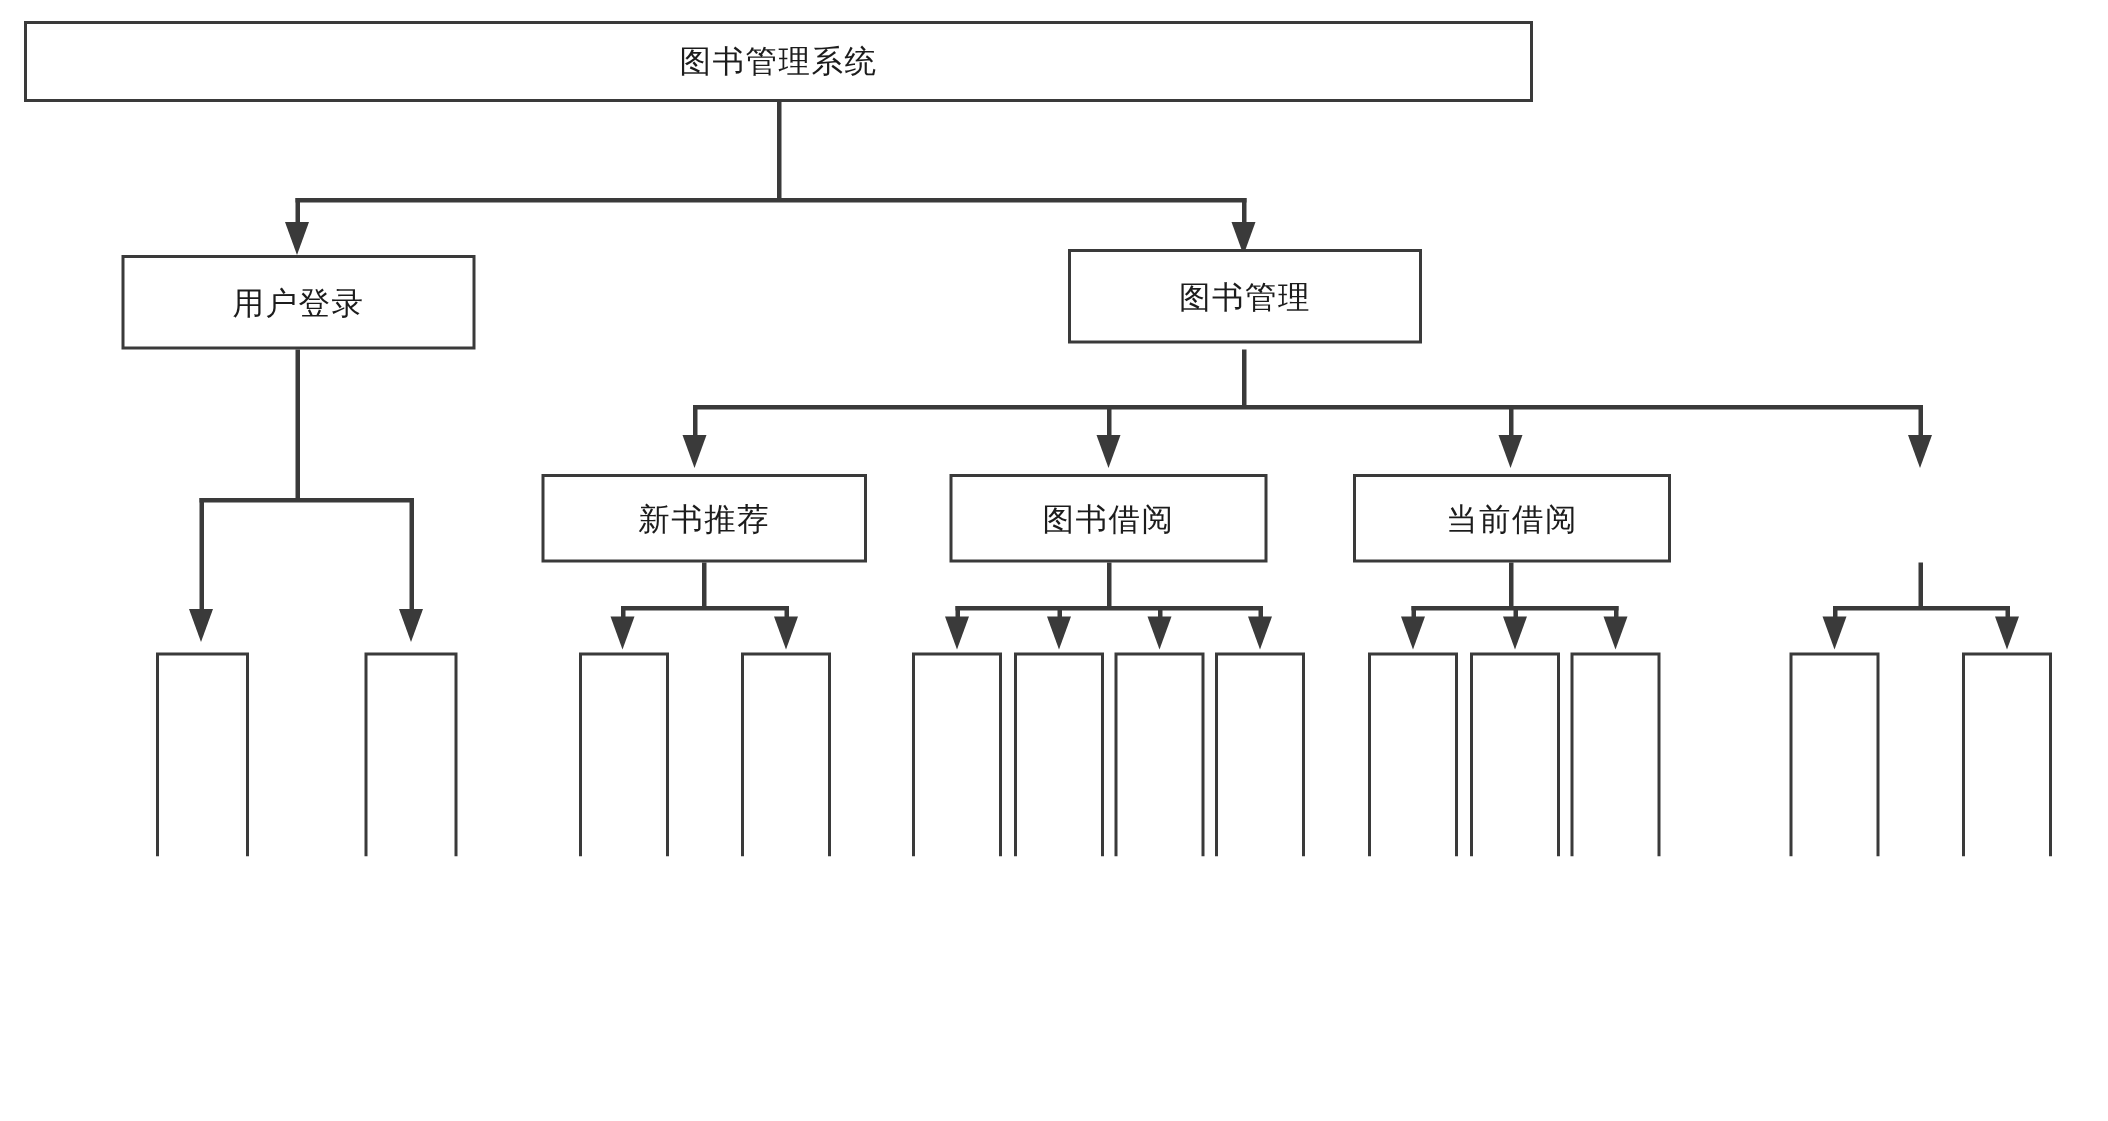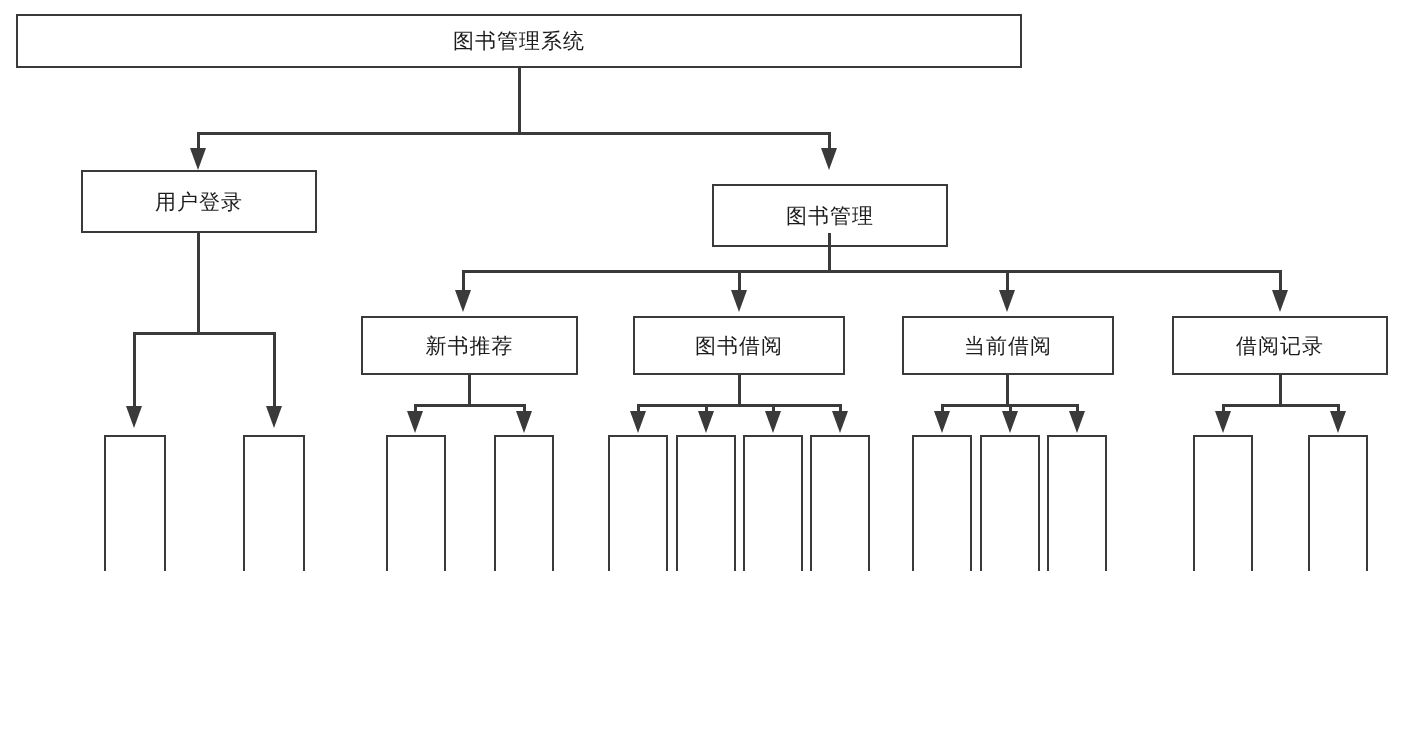--- a/index.html
+++ b/index.html
@@ -80,21 +80,21 @@
   <div class="edge h" style="left:197px; top:132px; width:634px; height:3px;"></div>
 
   <div class="edge v" style="left:197px; top:132px; width:3px; height:25px;"></div>
   <div class="arrow" style="left:190px; top:148px;"></div>
   <div class="edge v" style="left:828px; top:132px; width:3px; height:25px;"></div>
   <div class="arrow" style="left:821px; top:148px;"></div>
 
   <div class="node h" style="left:81px; top:170px; width:236px; height:63px;">
     <span>用户登录</span>
   </div>
-  <div class="node h" style="left:712px; top:184px; width:236px; height:63px;">
+  <div class="node h" style="left:712px; top:166px; width:236px; height:63px;">
     <span>图书管理</span>
   </div>
 
   <div class="edge v" style="left:197px; top:233px; width:3px; height:101px;"></div>
   <div class="edge h" style="left:133px; top:332px; width:143px; height:3px;"></div>
   <div class="edge v" style="left:133px; top:332px; width:3px; height:82px;"></div>
   <div class="arrow" style="left:126px; top:406px;"></div>
   <div class="edge v" style="left:273px; top:332px; width:3px; height:82px;"></div>
   <div class="arrow" style="left:266px; top:406px;"></div>
 
@@ -121,23 +121,20 @@
   <div class="arrow" style="left:1272px; top:290px;"></div>
 
   <div class="node h" style="left:361px; top:316px; width:217px; height:59px;">
     <span>新书推荐</span>
   </div>
   <div class="node h" style="left:902px; top:316px; width:212px; height:59px;">
     <span>当前借阅</span>
   </div>
   <div class="node h" style="left:633px; top:316px; width:212px; height:59px;">
     <span>图书借阅</span>
-  </div>
-  <div class="node h" style="left:1172px; top:316px; width:216px; height:59px;">
-    <span>借阅记录</span>
   </div>
 
   <div class="edge v" style="left:468px; top:375px; width:3px; height:31px;"></div>
   <div class="edge h" style="left:414px; top:404px; width:112px; height:3px;"></div>
   <div class="edge v" style="left:414px; top:404px; width:3px; height:14px;"></div>
   <div class="arrow" style="left:407px; top:411px;"></div>
   <div class="edge v" style="left:523px; top:404px; width:3px; height:14px;"></div>
   <div class="arrow" style="left:516px; top:411px;"></div>
 
   <div class="node v" style="left:386px; top:435px; width:60px; height:302px;">

